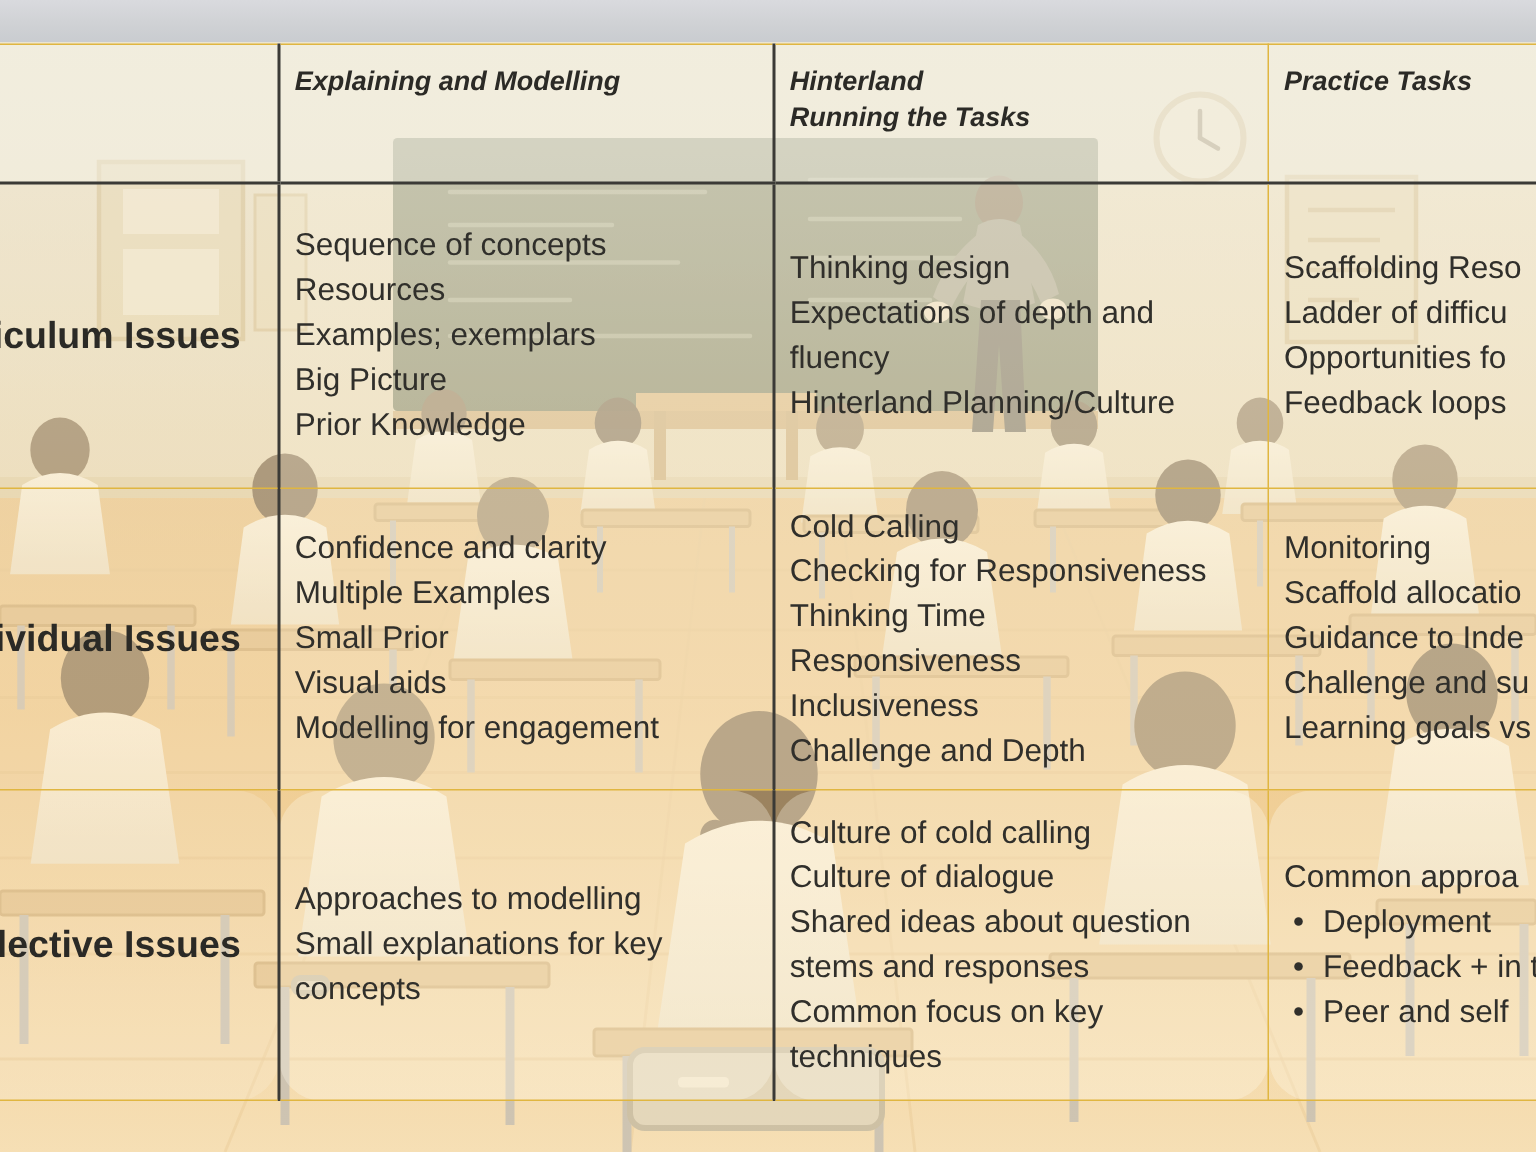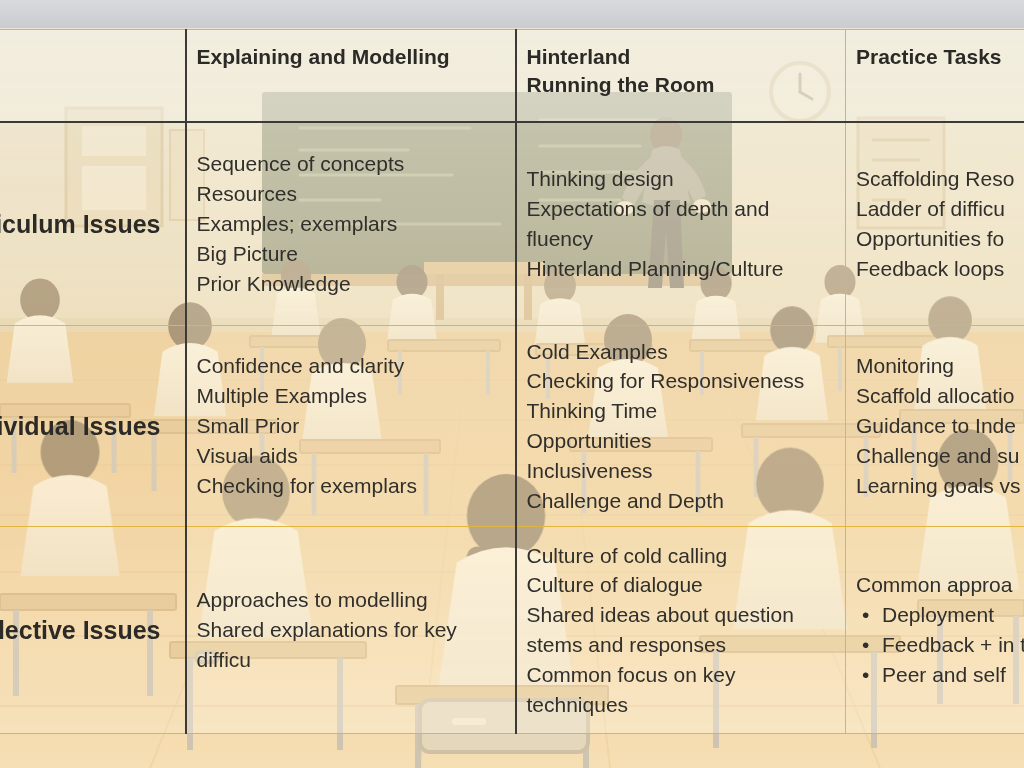--- a/index.html
+++ b/index.html
@@ -75,25 +75,26 @@
   }
   
   td.vdark-l { border-left: 2px solid #3b3a36; }
 
   col.c-label { width: 277px; }
   col.c-1     { width: 330px; }
   col.c-2     { width: 330px; }
   col.c-3     { width: 271px; }
 
   .col-head {
-    font-size: 21px;
+    font-size: 18px;
     font-weight: bold;
     color: #2b2a26;
     line-height: 1.32;
     white-space: nowrap;
+    font-style: italic;
   }
   .row-label {
     font-size: 25px;
     font-weight: bold;
     color: #2b2a26;
     text-align: right;
     white-space: nowrap;
     padding-right: 14px;
   }
   .cell-list {
@@ -117,21 +118,21 @@
     content: "\2022";
     position: absolute;
     left: -20px;
     top: 0;
   }
   .lead-line { white-space: nowrap; }
 
   
   tr.r1 td { height: 202px; }
   tr.r2 td { height: 200px; }
-  tr.r3 td { height: 206px; }
+  tr.r3 td { height: 206px; border-radius: 29px; }
 
   
   td.label-cell { background: rgba(255,252,240,0.18); }
 </style>
 </head>
 <body>
 
 <div id="slide">
 
   <div id="bg">
@@ -363,21 +364,21 @@
           <col class="c-3">
       </colgroup>
       <tbody>
         <tr class="head">
           <td class="label-cell"></td>
           <td class="vdark-l">
             <div class="col-head">Explaining and Modelling</div>
           </td>
           <td class="vdark-l">
             <div class="col-head">Hinterland</div>
-            <div class="col-head">Running the Room</div>
+            <div class="col-head">Running the Tasks</div>
           </td>
           <td>
             <div class="col-head">Practice Tasks</div>
           </td>
         </tr>
 
         <tr class="r1">
           <td class="label-cell">
             <div class="row-label">Curriculum Issues</div>
           </td>
@@ -410,29 +411,29 @@
         <tr class="r2">
           <td class="label-cell">
             <div class="row-label">Individual Issues</div>
           </td>
           <td class="vdark-l">
             <div class="cell-list">
               <div>Confidence and clarity</div>
               <div>Multiple Examples</div>
               <div>Small Prior</div>
               <div>Visual aids</div>
-              <div>Checking for exemplars</div>
-            </div>
-          </td>
-          <td class="vdark-l">
-            <div class="cell-list">
-              <div>Cold Examples</div>
+              <div>Modelling for engagement</div>
+            </div>
+          </td>
+          <td class="vdark-l">
+            <div class="cell-list">
+              <div>Cold Calling</div>
               <div>Checking for Responsiveness</div>
               <div>Thinking Time</div>
-              <div>Opportunities</div>
+              <div>Responsiveness</div>
               <div>Inclusiveness</div>
               <div>Challenge and Depth</div>
             </div>
           </td>
           <td>
             <div class="cell-list">
               <div>Monitoring</div>
               <div>Scaffold allocatio</div>
               <div>Guidance to Inde</div>
               <div>Challenge and su</div>
@@ -441,21 +442,21 @@
           </td>
         </tr>
 
         <tr class="r3">
           <td class="label-cell">
             <div class="row-label">Collective Issues</div>
           </td>
           <td class="vdark-l">
             <div class="cell-list">
               <div>Approaches to modelling</div>
-              <div class="wrapline">Shared explanations for key difficu</div>
+              <div class="wrapline">Small explanations for key concepts</div>
             </div>
           </td>
           <td class="vdark-l">
             <div class="cell-list">
               <div>Culture of cold calling</div>
               <div>Culture of dialogue</div>
               <div class="wrapline">Shared ideas about question stems and responses</div>
               <div class="wrapline">Common focus on key techniques</div>
             </div>
           </td>

